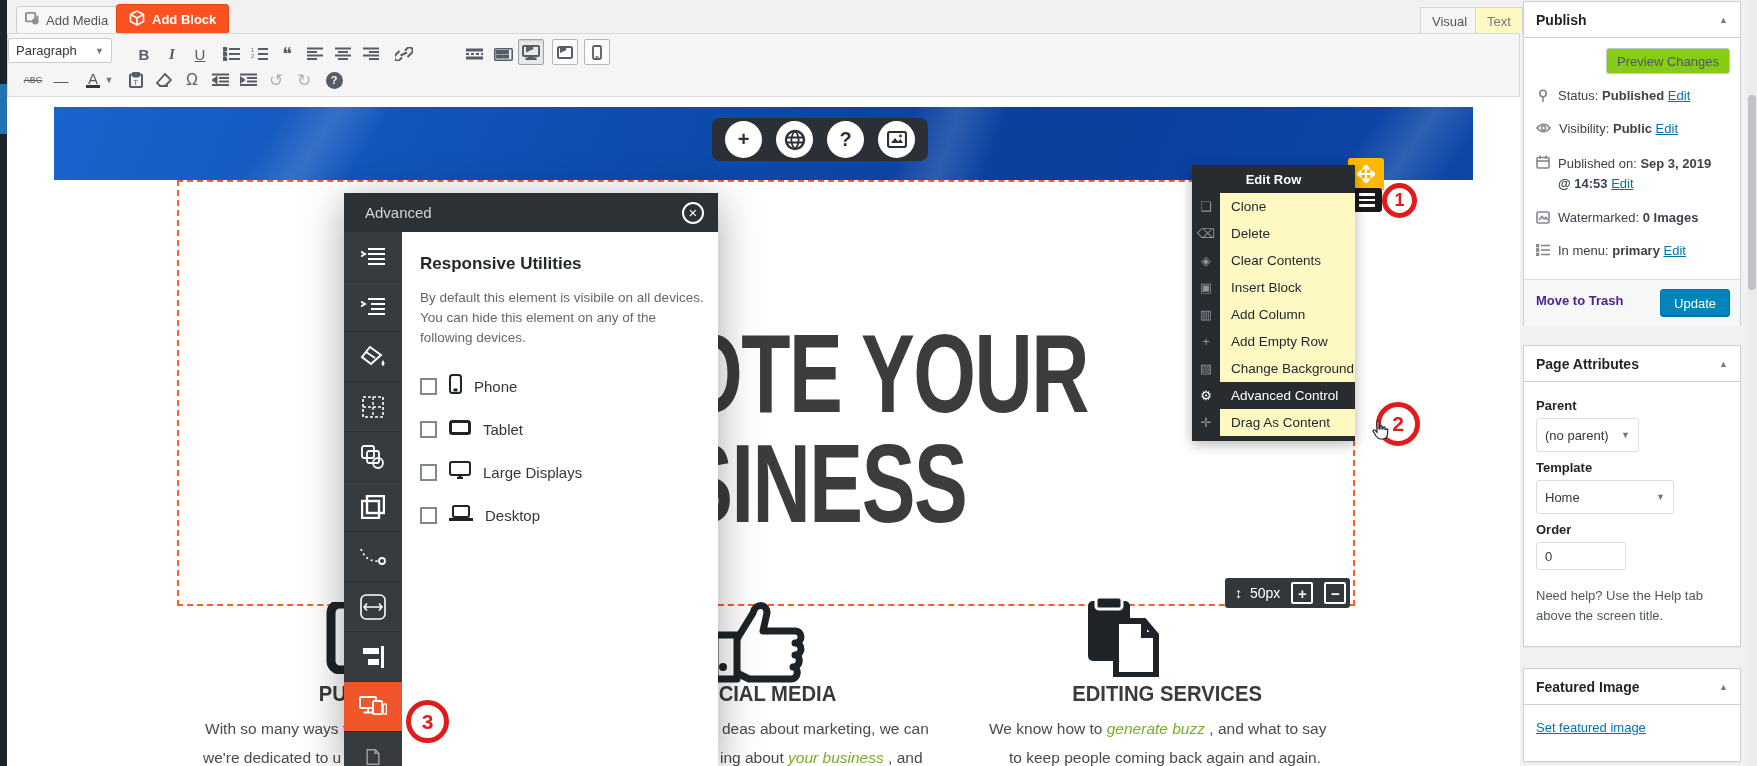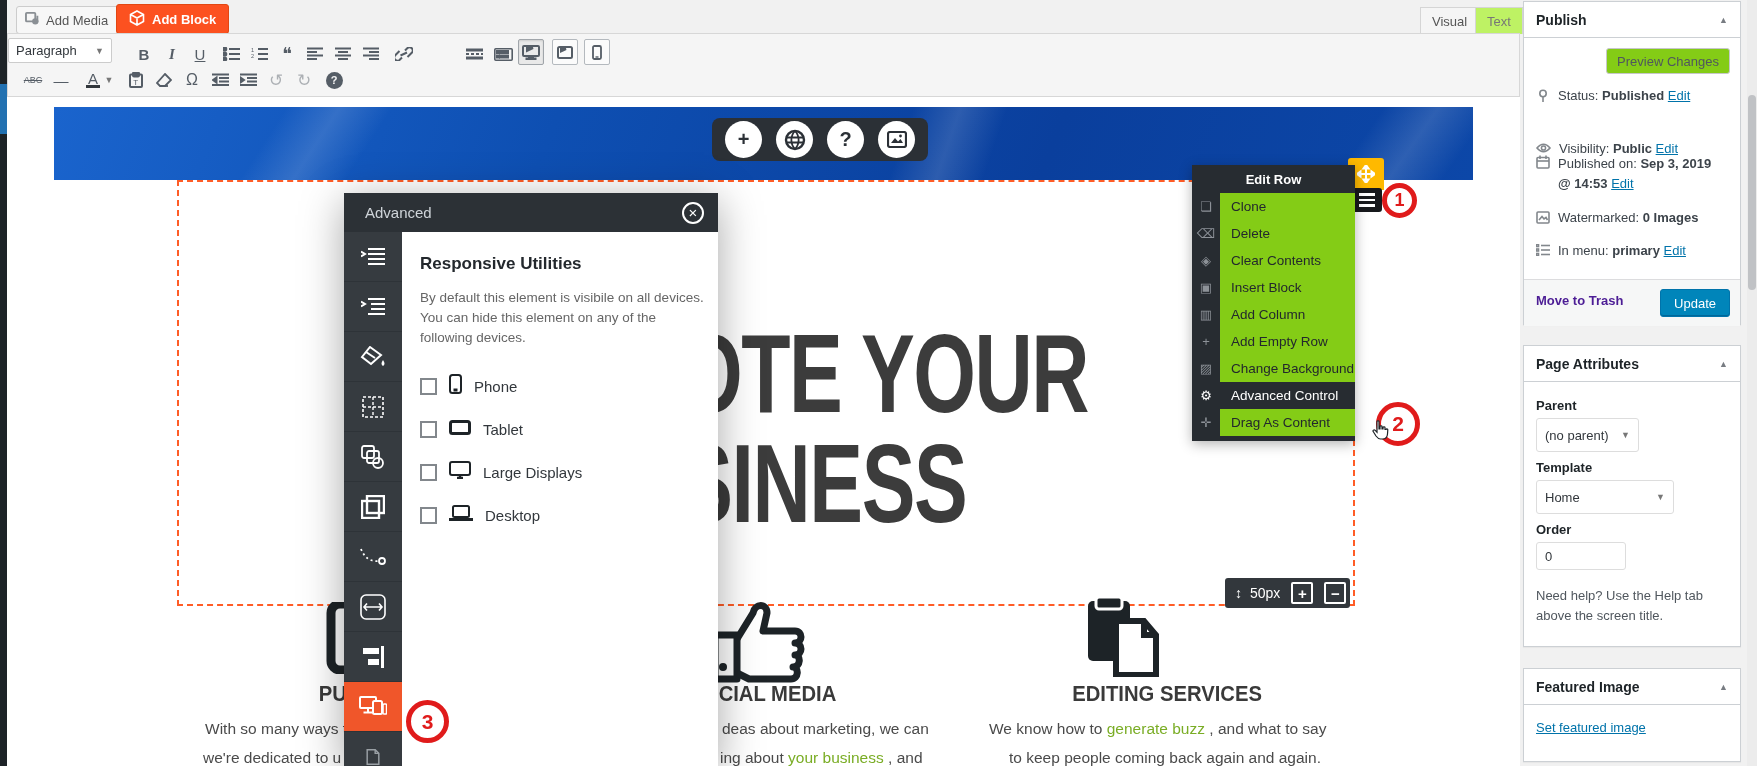--- a/index.html
+++ b/index.html
@@ -13,21 +13,21 @@
 
   
   .btn-media { left:16px; top:6px; height:28px; padding:0 10px 0 8px; background:#f7f7f7; border:1px solid #ccc;
     border-radius:3px; color:#555; font-size:13px; display:flex; align-items:center; gap:6px; cursor:pointer; }
   .btn-addblock { left:116px; top:4px; height:30px; padding:0 12px; background:#fc5120; border:1px solid #e24712;
     border-radius:3px; color:#fff; font-size:13px; font-weight:bold; display:flex; align-items:center; gap:7px; cursor:pointer; }
 
   
   .tab { top:7px; height:27px; padding:0 11px; font-size:13px; display:flex; align-items:center; cursor:pointer; }
   .tab.visual { left:1420px; background:#f5f5f5; border:1px solid #d5d5d5; border-bottom:none; color:#555; }
-  .tab.text { left:1475px; background:#bef264; border:1px solid #d5d5d5; border-bottom:none; color:#777; }
+  .tab.text { left:1475px; background:#fef9c3; border:1px solid #d5d5d5; border-bottom:none; color:#777; }
 
   
   #toolbar { left:7px; top:33px; width:1513px; height:64px; background:#f5f5f5; border:1px solid #d7d7d7; }
   .tb-row { position:absolute; left:0; width:100%; height:30px; }
   .tb-btn { position:absolute; width:26px; height:26px; display:flex; align-items:center; justify-content:center;
     color:#555d66; font-size:15px; border-radius:2px; cursor:pointer; }
   .tb-btn svg { stroke:#555d66; fill:none; stroke-width:2; }
   .tb-btn.pressed { border:1px solid #a0a5aa; background:#e9e9e9; box-shadow:inset 0 1px 2px rgba(0,0,0,.12); }
   .tb-btn.framed { border:1px solid #b4b9be; background:#fbfbfb; }
   .tb-btn.disabled { opacity:.45; }
@@ -50,21 +50,21 @@
   .hero { left:170px; width:1178px; text-align:center; font-weight:bold; color:#3c3c3c; font-size:112px;
     letter-spacing:-2px; transform:scaleX(.72); white-space:nowrap; }
 
   #spacer-ctl { left:1218px; top:481px; height:30px; background:#32373c; border-radius:3px; display:flex;
     align-items:center; padding:0 4px 0 10px; gap:8px; color:#fff; font-size:14px; }
   .sp-btn { width:22px; height:22px; border:2px solid #fff; border-radius:2px; color:#fff; display:flex; align-items:center;
     justify-content:center; font-size:15px; font-weight:bold; cursor:pointer; margin-left:3px; }
 
   .col-heading { font-size:22px; font-weight:bold; color:#3a3a3a; transform:scaleX(.92); white-space:nowrap; }
   .col-line { font-size:15.5px; color:#4a4a4a; white-space:nowrap; }
-  .green { color:#7aad25; }
+  .green { color:#7aad25;font-style:italic; }
 
   
   #modal { left:337px; top:96px; width:374px; height:573px; box-shadow:0 8px 40px rgba(0,0,0,.35); background:#fff; }
   #modal-header { position:absolute; left:0; top:0; width:100%; height:39px; background:#2c3136; color:#cfd4d9;
     font-size:15px; display:flex; align-items:center; padding:0 14px 0 21px; justify-content:space-between; }
   #modal-close { width:22px; height:22px; border:2px solid #fff; border-radius:50%; color:#fff; font-size:15px;
     display:flex; align-items:center; justify-content:center; cursor:pointer; }
   #modal-side { position:absolute; left:0; top:39px; width:58px; height:534px; background:#363b40; }
   .ms-item { width:58px; height:50px; display:flex; align-items:center; justify-content:center; border-bottom:1px solid #2e3338; cursor:pointer; }
   .ms-item svg { stroke:#fff; fill:none; stroke-width:1.6; }
@@ -77,21 +77,21 @@
   .chk-row { display:flex; align-items:center; gap:12px; margin-bottom:22px; }
   .chk-box { width:17px; height:17px; border:2px solid #82878c; background:#fff; cursor:pointer; }
   .chk-label { font-size:15px; color:#32373c; }
   .dev-icon svg { stroke:#1d2327; fill:none; stroke-width:2; }
 
   
   #editrow-menu { left:1192px; top:165px; width:163px; background:#272c31; padding-bottom:5px; box-shadow:0 3px 12px rgba(0,0,0,.3); }
   #editrow-title { height:28px; color:#fff; font-size:13px; font-weight:bold; display:flex; align-items:center; justify-content:center; }
   .er-item { display:flex; height:27px; cursor:pointer; }
   .er-ico { width:28px; display:flex; align-items:center; justify-content:center; color:#8d9298; font-size:13px; background:#272c31; flex:none; }
-  .er-label { flex:1; background:#84cc16; color:#23282d; font-size:13.5px; display:flex; align-items:center; padding-left:11px; }
+  .er-label { flex:1; background:#fef9c3; color:#23282d; font-size:13.5px; display:flex; align-items:center; padding-left:11px; }
   .er-item.active .er-label { background:#272c31; color:#fff; }
   .er-item.active .er-ico { color:#fff; }
 
   
   #row-move-handle { left:1348px; top:158px; width:36px; height:32px; background:#ffb900; border-radius:3px 3px 0 0;
     display:flex; align-items:center; justify-content:center; cursor:grab; }
   #row-menu-btn { left:1352px; top:188px; width:30px; height:24px; background:#17191c; border-radius:3px;
     display:flex; flex-direction:column; align-items:center; justify-content:center; gap:3px; cursor:pointer; }
   #row-menu-btn i { display:block; width:16px; height:2.5px; background:#fff; }
 
@@ -620,21 +620,21 @@
   <div class="btn-secondary" style="position:absolute;right:10px;top:46px;">
       <span>Preview Changes</span>
     </div>
   <div class="mb-row" style="top:86px;">
     <svg width="14" height="14" viewBox="0 0 14 14">
         <circle cx="7" cy="4.5" r="3.2"></circle>
         <line x1="7" y1="8" x2="7" y2="13"></line>
       </svg>
     <span><span>Status:</span> <b>Published</b> <span class="wp-link">Edit</span></span>
   </div>
-  <div class="mb-row" style="top:119px;margin-top:20px;">
+  <div class="mb-row" style="top:119px;">
     <svg width="15" height="12" viewBox="0 0 16 12">
         <path d="M1 6 Q8 -2 15 6 Q8 14 1 6 Z"></path>
         <circle cx="8" cy="6" r="2.2"></circle>
       </svg>
     <span><span>Visibility:</span> <b>Public</b> <span class="wp-link">Edit</span></span>
   </div>
   <div class="mb-row" style="top:152px;width:195px;line-height:20px;">
     <svg width="14" height="14" viewBox="0 0 14 14">
         <rect x="1" y="2.5" width="12" height="10.5" rx="1"></rect>
         <line x1="4" y1="0.5" x2="4" y2="4"></line>

